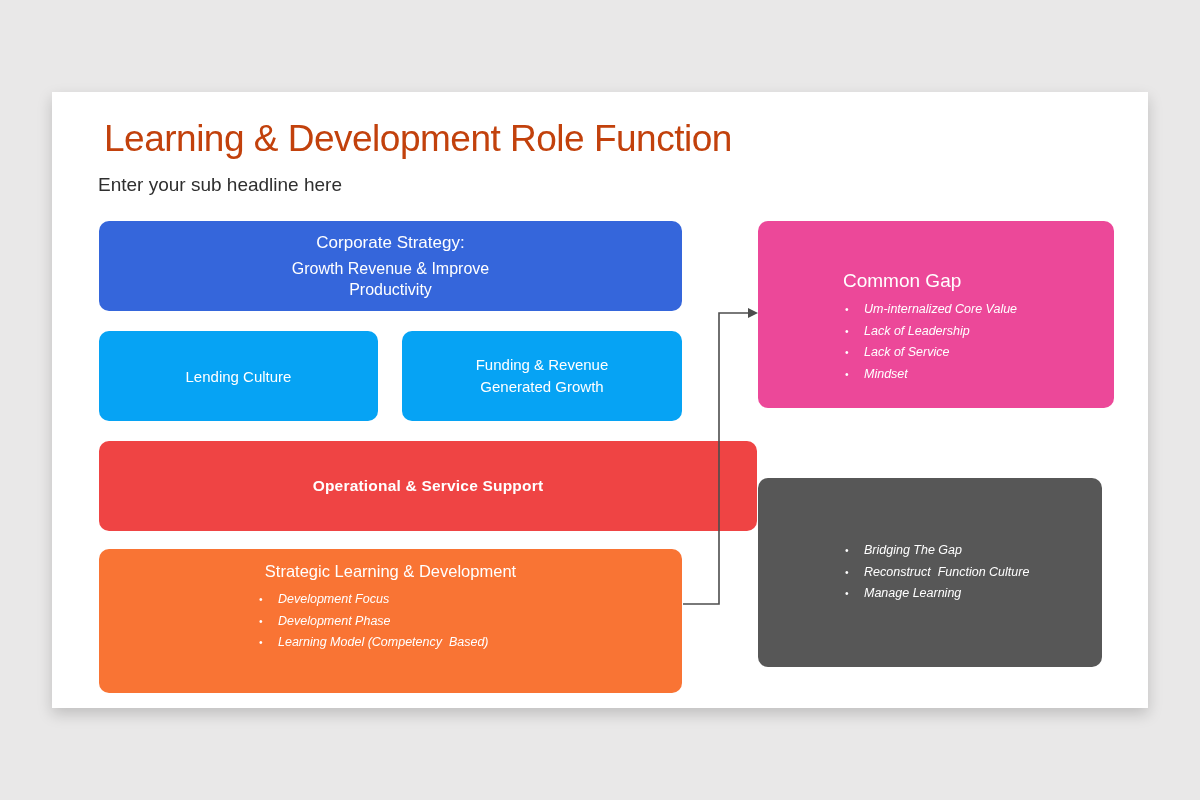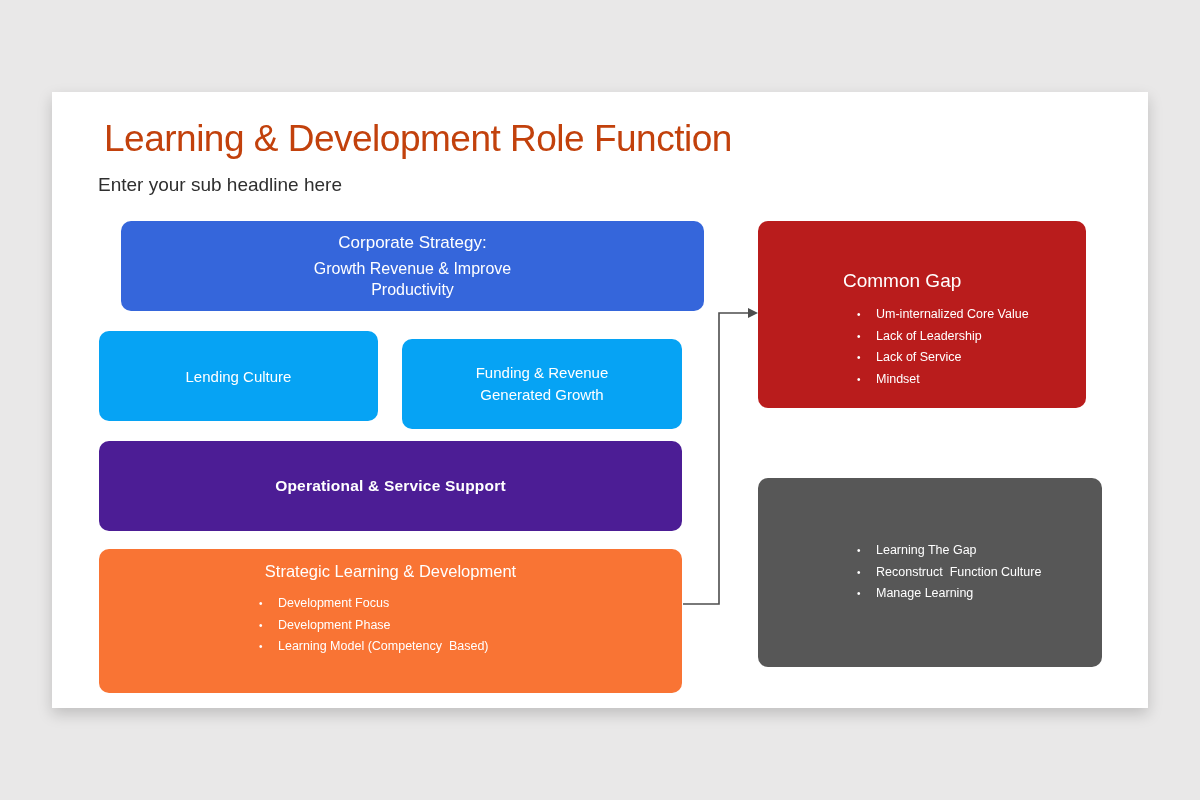--- a/index.html
+++ b/index.html
@@ -23,32 +23,32 @@
   }
   .subtitle{
     position:absolute;left:46px;top:82px;
     font-size:19px;color:#2f2f2f;
   }
   .box{
     position:absolute;border-radius:10px;color:#ffffff;
     box-sizing:border-box;
   }
   .center-flex{display:flex;flex-direction:column;align-items:center;justify-content:center;text-align:center;}
-  .box-corporate{left:47px;top:129px;width:583px;height:90px;background:#3566db;margin-left:22px;}
+  .box-corporate{left:47px;top:129px;width:583px;height:90px;background:#3566db;}
   .box-corporate .h{font-size:17px;margin-bottom:5px;}
   .box-corporate .sub{font-size:16px;line-height:21px;}
   .box-lending{left:47px;top:239px;width:279px;height:90px;background:#06a3f4;font-size:15px;}
-  .box-funding{left:350px;top:247px;width:280px;height:90px;background:#06a3f4;font-size:15px;line-height:22px;padding:0 40px;}
-  .box-operational{left:47px;top:349px;width:583px;height:90px;background:#4c1d95;font-size:15.5px;font-weight:700;letter-spacing:0.2px;}
+  .box-funding{left:350px;top:239px;width:280px;height:90px;background:#06a3f4;font-size:15px;line-height:22px;padding:0 40px;}
+  .box-operational{left:47px;top:349px;width:658px;height:90px;background:#ef4444;font-size:15.5px;font-weight:700;letter-spacing:0.2px;}
   .box-strategic{left:47px;top:457px;width:583px;height:144px;background:#f97434;padding-top:13px;}
   .box-strategic .h{font-size:16.5px;text-align:center;margin:0 0 8px 0;}
-  .box-gray{left:706px;top:129px;width:328px;height:187px;background:#b91c1c;padding:49px 0 0 85px;}
+  .box-gray{left:706px;top:129px;width:356px;height:187px;background:#ec4899;padding:49px 0 0 85px;}
   .box-gray .h{font-size:19px;margin:0 0 7px 0;}
   .box-dark{left:706px;top:386px;width:344px;height:189px;background:#575757;display:flex;flex-direction:column;justify-content:center;padding-left:85px;}
-  ul.bullets{list-style:none;margin:12px;padding:0;}
+  ul.bullets{list-style:none;margin:0;padding:0;font-style:italic;}
   ul.bullets li{
     font-size:12.5px;line-height:21.5px;color:#ffffff;
     position:relative;padding-left:21px;white-space:pre-wrap;
   }
   ul.bullets li::before{
     content:"•";position:absolute;left:2px;top:0;
     font-size:10px;line-height:21.5px;
   }
   .box-strategic ul.bullets{margin-left:158px;}
   .connector{position:absolute;left:620px;top:210px;width:100px;height:320px;}
@@ -93,21 +93,21 @@
     <ul class="bullets">
       <li>Um-internalized Core Value</li>
       <li>Lack of Leadership</li>
       <li>Lack of Service</li>
       <li>Mindset</li>
     </ul>
   </div>
 
   <div class="box box-dark">
     <ul class="bullets">
-      <li>Learning The Gap</li>
+      <li>Bridging The Gap</li>
       <li>Reconstruct  Function Culture</li>
       <li>Manage Learning</li>
     </ul>
   </div>
 
   <svg class="connector" viewBox="0 0 100 320" xmlns="http://www.w3.org/2000/svg">
     <polyline points="11,302 47,302 47,11 76,11" fill="none" stroke="#4d4d4d" stroke-width="1.6"></polyline>
     <polygon points="76,6 86,11 76,16" fill="#4d4d4d"></polygon>
   </svg>
 

